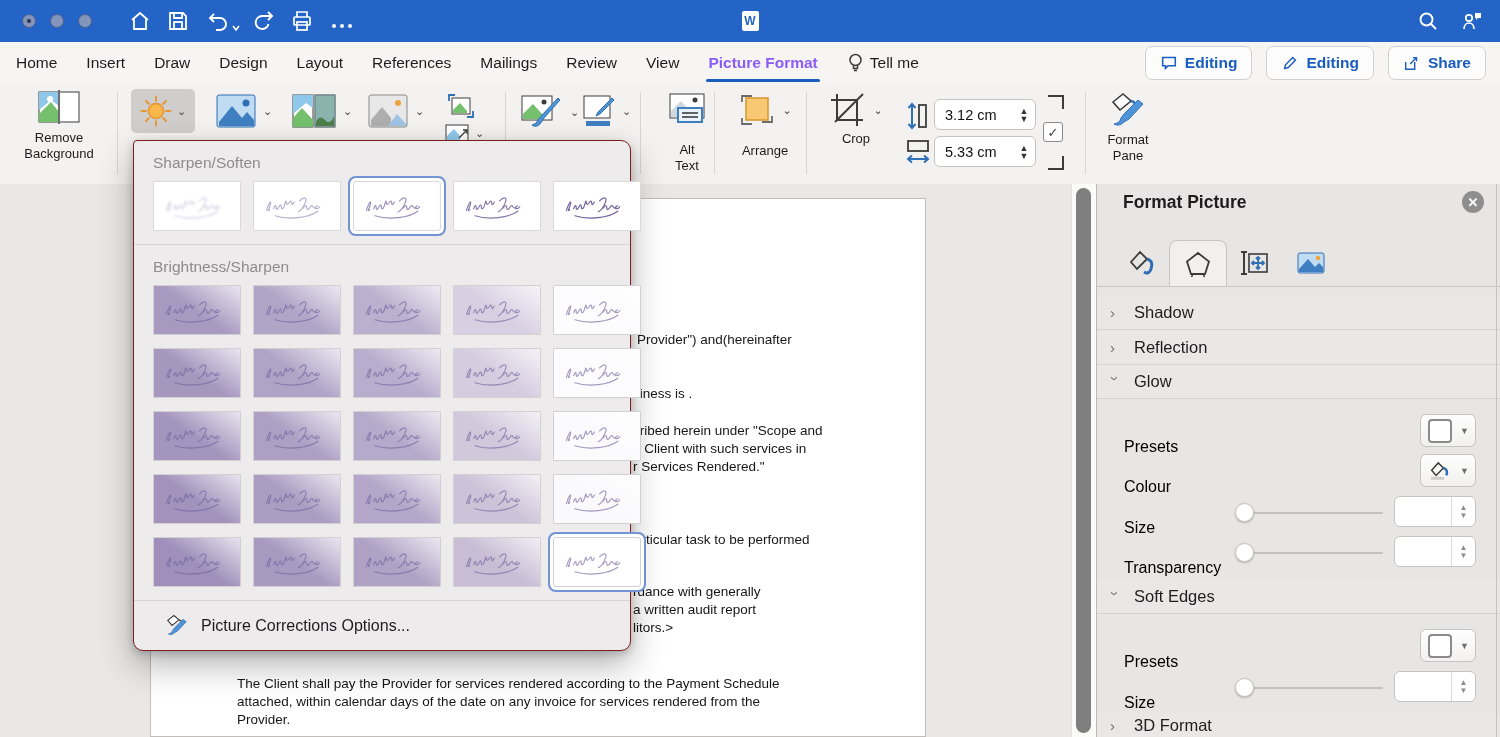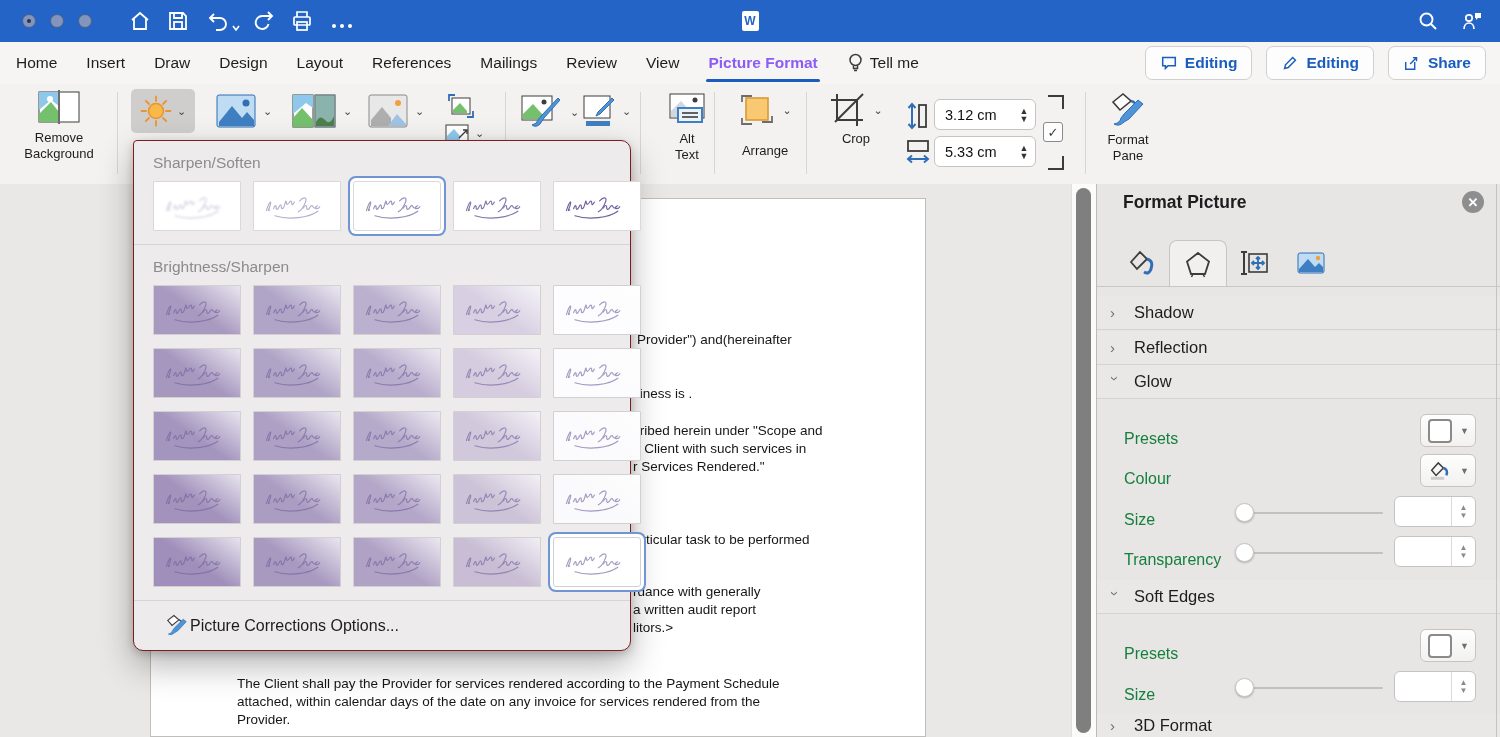--- a/index.html
+++ b/index.html
@@ -65,40 +65,40 @@
   .thumb{width:88px;height:50px;background:#fff;border:1px solid #dad8d8;box-sizing:border-box;
          display:flex;align-items:center;justify-content:center;border-radius:1px;flex:0 0 auto;}
   .thumb.sel{box-shadow:0 0 0 3px #fff,0 0 0 5px #7195d2;border-radius:3px;}
   .sigwrap{width:78px;height:40px;display:flex;align-items:center;justify-content:center;}
   .sigwrap svg{width:78px;height:40px;}
   .m-div{height:1px;background:#d6d4d4;margin:13px 0 0 0;}
   .bgrid{display:grid;grid-template-columns:repeat(5,88px);gap:13px 12px;padding-left:19px;margin-top:9px;}
   .cell{width:88px;height:50px;border:1px solid #d2d0d0;box-sizing:border-box;display:flex;
         align-items:center;justify-content:center;border-radius:1px;}
   .cell.sel{box-shadow:0 0 0 3px #fff,0 0 0 5px #7195d2;border-radius:3px;}
-  .m-opt{display:flex;align-items:center;margin:13px 0 0 30px;font-size:16px;color:#1d1d1f;}
+  .m-opt{display:flex;align-items:center;gap:11px;margin:13px 0 0 30px;font-size:16px;color:#1d1d1f;}
   .m-opt svg{width:26px;height:24px;}
   
   .pane{position:absolute;left:1096px;top:184px;width:404px;height:553px;background:#e8e6e5;
         border-left:1px solid #bdbbba;box-sizing:border-box;}
   .pane-title{position:absolute;left:26px;top:8px;font-size:17.5px;font-weight:bold;color:#1d1d1f;}
   .pane-close{position:absolute;right:16px;top:7px;width:22px;height:22px;border-radius:50%;background:#8f8e8e;
               color:#fff;display:flex;align-items:center;justify-content:center;font-size:13px;font-weight:bold;}
   .ptabs{position:absolute;left:16px;top:56px;display:flex;}
   .ptab{width:56px;height:46px;display:flex;align-items:center;justify-content:center;}
   .ptab svg{width:30px;height:30px;}
   .ptab.on{background:#f2f0ef;border:1px solid #c8c6c5;border-bottom:none;border-radius:8px 8px 0 0;}
   .ptabs-line{position:absolute;left:0;top:102px;width:100%;height:1px;background:#c8c6c5;}
   .sect{position:absolute;left:0;width:100%;height:34px;background:#eae8e7;border-bottom:1px solid #d5d3d2;
         display:flex;align-items:center;gap:12px;padding-left:13px;box-sizing:border-box;
         font-size:16.5px;color:#1d1d1f;}
   .sect .sc{color:#6f6f6f;font-size:15px;width:12px;display:inline-block;transform-origin:45% 50%;}
   .sect .sc.open{transform:rotate(90deg);}
   .prow{position:absolute;left:0;width:100%;height:40px;}
-  .prow .plabel{position:absolute;left:27px;top:18px;font-size:16px;color:#15803d;}
+  .prow .plabel{position:absolute;left:27px;top:26px;font-size:16px;color:#000000;}
   .dropbtn{position:absolute;right:24px;top:2px;width:56px;height:33px;border:1px solid #c6c4c2;border-radius:6px;
            background:linear-gradient(#fefefe,#f2f1f0);display:flex;align-items:center;box-sizing:border-box;}
   .dropbtn .swatch{width:20px;height:20px;margin-left:7px;border:2px solid #8a8a8a;border-radius:4px;background:#fff;}
   .dropbtn .dcaret{margin-left:auto;margin-right:6px;color:#6f6f6f;font-size:9px;}
   .slider{position:absolute;left:142px;top:19px;width:144px;height:2px;background:#c3c1c0;border-radius:2px;}
   .sthumb{position:absolute;left:-4px;top:-9px;width:19px;height:19px;border-radius:50%;background:#fff;
           border:1px solid #c9c7c6;box-shadow:0 1px 2px rgba(0,0,0,.25);box-sizing:border-box;}
   .pspin{position:absolute;right:24px;top:4px;width:82px;height:31px;background:#fff;border:1px solid #c6c4c3;
          border-radius:6px;box-sizing:border-box;display:flex;}
   .pspin .sarr{margin-left:auto;width:23px;border-left:1px solid #dddbda;display:flex;flex-direction:column;
@@ -334,21 +334,21 @@
 
     <div style="position:absolute;left:656px;top:8px;width:62px;text-align:center">
       <svg style="margin:0 auto" width="38" height="34" viewBox="0 0 38 34">
         <rect x="2" y="2" width="34" height="24" fill="#fff" stroke="#3c3c3c"></rect>
         <path d="M3 19 L13 9 L22 19 V25 H3 Z" fill="#cfd8df"></path>
         <circle cx="27" cy="8" r="2.5" fill="#3c3c3c"></circle>
         <rect x="10" y="16" width="24" height="14" fill="#eaf3fb" stroke="#3f7fc1" stroke-width="2"></rect>
         <line x1="14" y1="21" x2="30" y2="21" stroke="#3c3c3c" stroke-width="1.6"></line>
         <line x1="14" y1="25" x2="30" y2="25" stroke="#3c3c3c" stroke-width="1.6"></line>
         </svg>
-      <div class="rlabel" style="width:34px;margin:5px auto 0">Alt Text</div>
+      <div class="rlabel" style="width:34px;margin:16px auto 0">Alt Text</div>
     </div>
 
     <div class="rsep" style="left:714px"></div>
 
     <div style="position:absolute;left:726px;top:8px;width:78px;text-align:center">
       <div style="display:flex;align-items:flex-start;justify-content:center;gap:6px">
         <svg width="38" height="36" viewBox="0 0 38 36">
           <path d="M4 10 V4 h10 M4 26 v6 h10 M24 30 h10 v-6" fill="none" stroke="#6d6d6d" stroke-width="1.8"></path>
           <rect x="8" y="6" width="22" height="22" fill="#f9c873" stroke="#d99a33" stroke-width="1.6"></rect>
           </svg>

